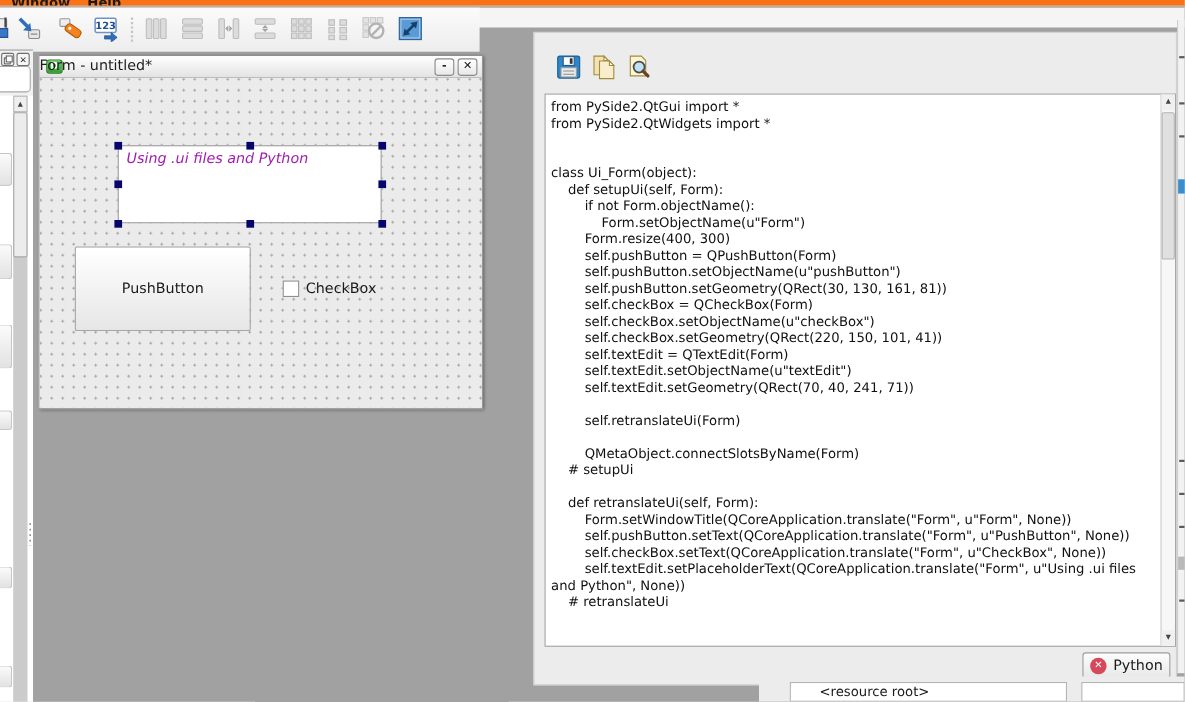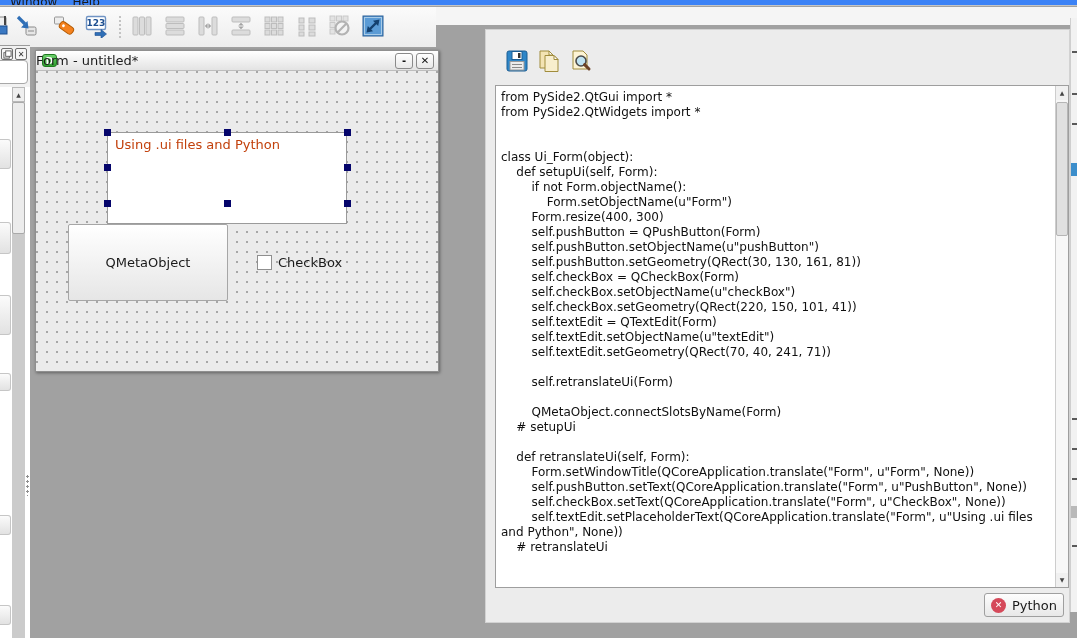--- a/index.html
+++ b/index.html
@@ -2,21 +2,21 @@
 <html><head>
 <meta charset="utf-8">
 <style>
   * { margin:0; padding:0; box-sizing:border-box; }
   body { font-family:"DejaVu Sans", sans-serif; }
   .screen { position:relative; width:1077px; height:638px; background:#a1a1a1; overflow:hidden;
             font-family:"DejaVu Sans", sans-serif; }
   .abs { position:absolute; }
 
   
-  .menubar { left:0; top:0; width:1077px; height:6px; background:#3b82f6; border-bottom:1px solid #c4c4c4; overflow:hidden; }
+  .menubar { left:0; top:0; width:1077px; height:6px; background:#f97316; border-bottom:1px solid #c4c4c4; overflow:hidden;font-weight:bold; }
   .menubar .mi { position:relative; top:-9px; display:inline-block; margin-left:10px; font-size:12px; color:#1a1a1a; }
   .toolbar-strip { left:0; top:7px; width:1077px; height:18px; background:#f5f5f5; }
   .toolbar { left:0; top:7px; width:436px; height:40px; background:linear-gradient(#fbfbfb,#ededed); }
   .tbtn { position:absolute; top:6px; width:26px; height:26px; display:flex; align-items:center; justify-content:flex-start; }
   .tbtn svg { width:24px; height:24px; }
   .tsep { position:absolute; top:9px; width:2px; height:22px; border-left:2px dotted #c3c3c3; }
 
   
   .leftpanel { left:0; top:45px; width:30px; height:593px; background:#f1f1f1; border-top:1px solid #9b9b9b; }
   .dockbtn { position:absolute; top:2px; width:12px; height:12px; border:1px solid #6e6e6e; border-radius:2px;
@@ -39,22 +39,22 @@
             border-bottom:1px solid #bdbdbd; }
   .fappicon { position:absolute; left:6px; top:3px; width:15px; height:13px; border-radius:3px;
               background:linear-gradient(#6cd06c,#2f9e2f); border:1px solid #1f7a1f; color:#fff; font-size:9px;
               font-weight:bold; text-align:center; line-height:12px; }
   .ftext { position:absolute; left:0; top:2px; width:100%; text-align:left; font-size:13px; color:#1c1c1c; }
   .fctl { position:absolute; top:2px; width:18px; height:16px; border:1px solid #8a8a8a; border-radius:3px;
           background:linear-gradient(#ffffff,#e8e8e8); text-align:center; font-size:10px; line-height:14px; color:#111; font-weight:bold; }
   .fcanvas { position:absolute; left:0; top:20px; width:402px; height:300px; background-color:#ebebeb;
              background-image:radial-gradient(circle,#a6a6a6 0.9px,transparent 1.1px); background-size:10px 10px;
              background-position:6px 6px; }
-  .wtextedit { position:absolute; left:71px; top:61px; width:240px; height:92px; background:#fff; border:1px solid #9a9a9a;
-               padding:4px 7px; font-size:13px; color:#c2410c; }
+  .wtextedit { position:absolute; left:71px; top:61px; width:240px; height:71px; background:#fff; border:1px solid #9a9a9a;
+               padding:4px 7px; font-size:13px; color:#a21caf;font-style:italic; }
   .handle { position:absolute; width:7px; height:7px; background:#05056b; }
   .wpush { position:absolute; left:32px; top:153px; width:160px; height:77px; border:1px solid #a6a6a6; border-radius:2px;
            background:linear-gradient(#ffffff,#e6e6e6); display:flex; align-items:center; justify-content:center;
            font-size:13px; color:#1a1a1a; }
   .wcheck-box { position:absolute; left:221px; top:184px; width:15px; height:15px; background:#fff; border:1px solid #8f8f8f; }
   .wcheck-label { position:absolute; left:242px; top:184px; font-size:13px; color:#1a1a1a; }
 
   
   .dialog { left:485px; top:18px; width:585px; height:594px; background:#ececec; border:1px solid #d2d2d2;margin-top:11px; }
   .dbtn { position:absolute; top:19px; width:26px; height:26px; }
@@ -265,21 +265,21 @@
 
       <div class="handle" style="left:68px;top:58px"></div>
       <div class="handle" style="left:188px;top:58px"></div>
       <div class="handle" style="left:308px;top:58px"></div>
       <div class="handle" style="left:68px;top:93px"></div>
       <div class="handle" style="left:308px;top:93px"></div>
       <div class="handle" style="left:68px;top:129px"></div>
       <div class="handle" style="left:188px;top:129px"></div>
       <div class="handle" style="left:308px;top:129px"></div>
 
-      <div class="wpush">QMetaObject</div>
+      <div class="wpush">PushButton</div>
       <div class="wcheck-box"></div>
       <div class="wcheck-label">CheckBox</div>
     </div>
   </div>
 
   <div class="abs dialog">
     <div class="dbtn" style="left:19px">
       <svg viewBox="0 0 24 24">
         <rect x="2" y="2" width="20" height="20" rx="2" fill="#2e86c8" stroke="#1b5e94"></rect>
         <rect x="7" y="2.5" width="10" height="8" fill="#fff" stroke="#1b5e94"></rect>
@@ -355,14 +355,20 @@
     <div class="sl-dash" style="top:75px"></div>
     <div class="sl-dash" style="top:105px"></div>
     <div class="sl-blue" style="top:145px"></div>
     <div class="sl-dash" style="top:400px"></div>
     <div class="sl-dash" style="top:430px"></div>
     <div class="sl-dash" style="top:460px"></div>
     <div class="sl-gray" style="top:488px"></div>
     <div class="sl-dash" style="top:527px"></div>
   </div>
 
+  <div class="abs bottompanel">
+    <div class="resbox" style="left:28px;width:252px">
+      <span>&lt;resource root&gt;</span>
+    </div>
+    <div class="resbox" style="left:293px;width:94px"></div>
+  </div>
 
 </div>
 
 </body></html>

